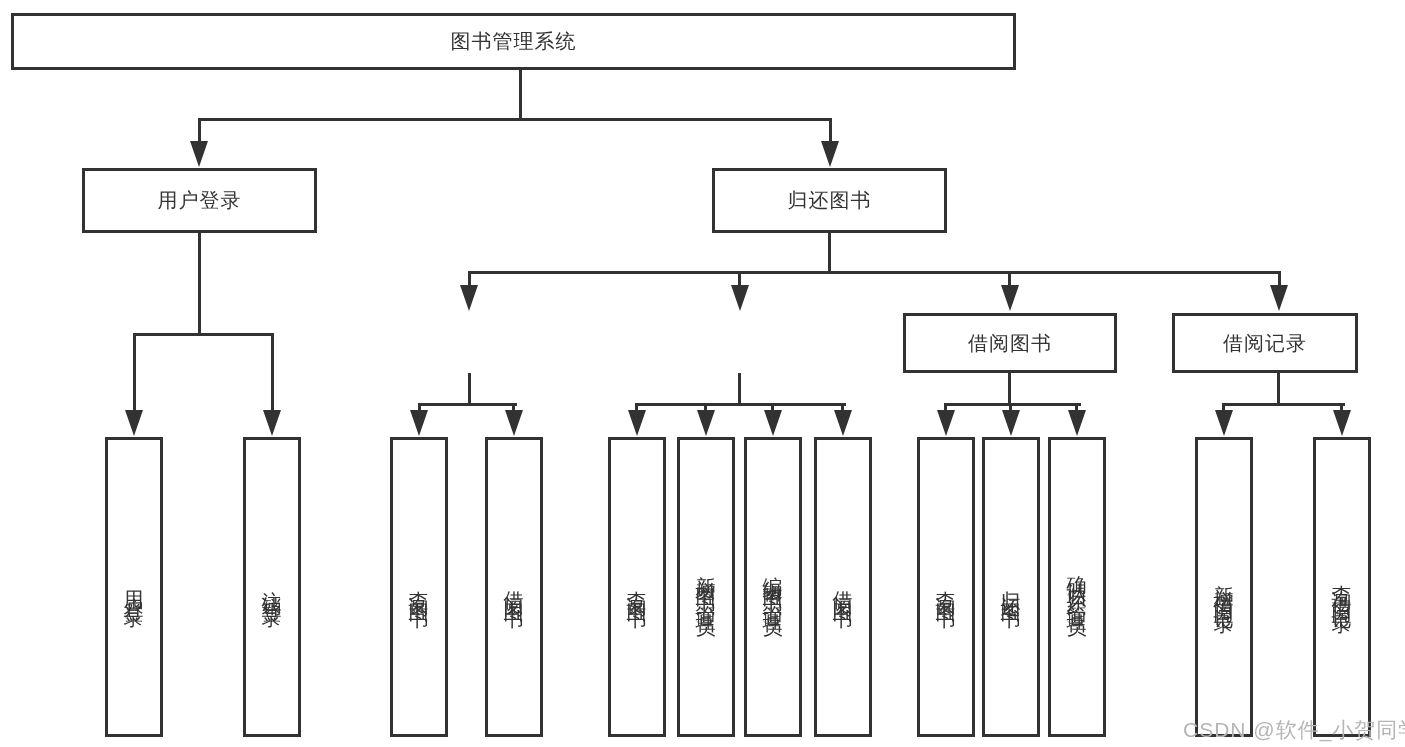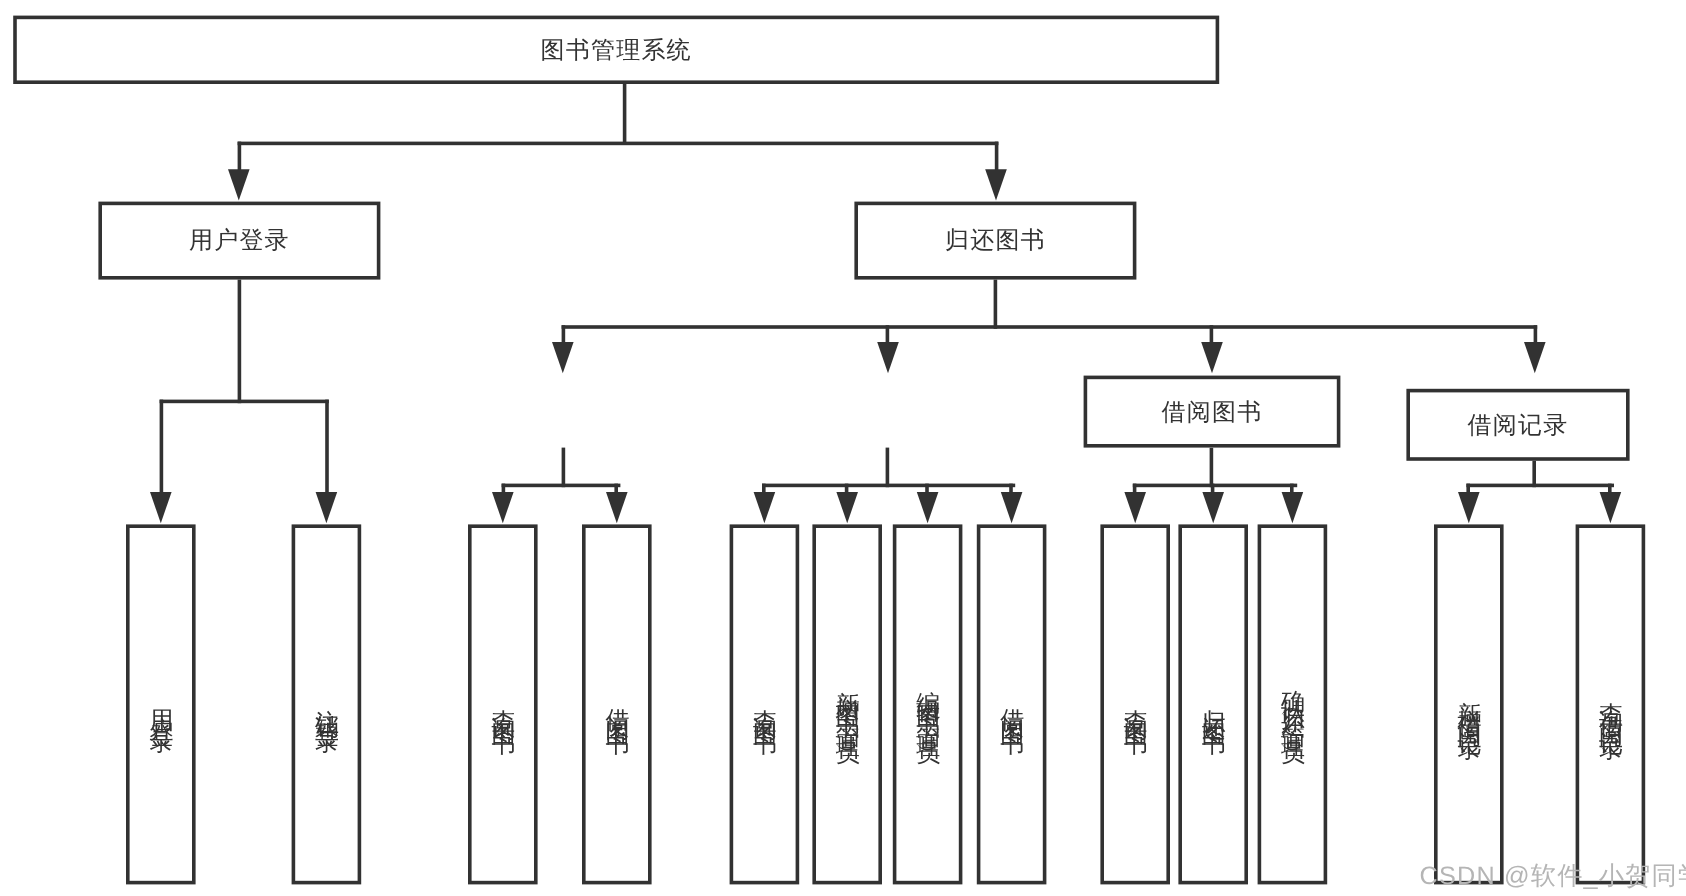--- a/index.html
+++ b/index.html
@@ -78,21 +78,21 @@
   <div class="vl" style="left:468px;top:271px;height:16px"></div>
   <div class="vl" style="left:738px;top:271px;height:16px"></div>
   <div class="vl" style="left:1008px;top:271px;height:16px"></div>
   <div class="vl" style="left:1278px;top:271px;height:16px"></div>
   <div class="ar" style="left:460px;top:285px"></div>
   <div class="ar" style="left:731px;top:285px"></div>
   <div class="ar" style="left:1001px;top:285px"></div>
   <div class="ar" style="left:1270px;top:285px"></div>
 
   <div class="box h" style="left:903px;top:313px;width:214px;height:60px">借阅图书</div>
-  <div class="box h" style="left:1172px;top:324px;width:186px;height:60px">借阅记录</div>
+  <div class="box h" style="left:1172px;top:313px;width:186px;height:60px">借阅记录</div>
 
   <div class="vl" style="left:468px;top:373px;height:33px"></div>
   <div class="hl" style="left:418px;top:403px;width:99px"></div>
   <div class="vl" style="left:418px;top:403px;height:9px"></div>
   <div class="vl" style="left:512px;top:403px;height:9px"></div>
   <div class="ar" style="left:410px;top:410px"></div>
   <div class="ar" style="left:505px;top:410px"></div>
 
   <div class="vl" style="left:738px;top:373px;height:33px"></div>
   <div class="hl" style="left:635px;top:403px;width:211px"></div>

